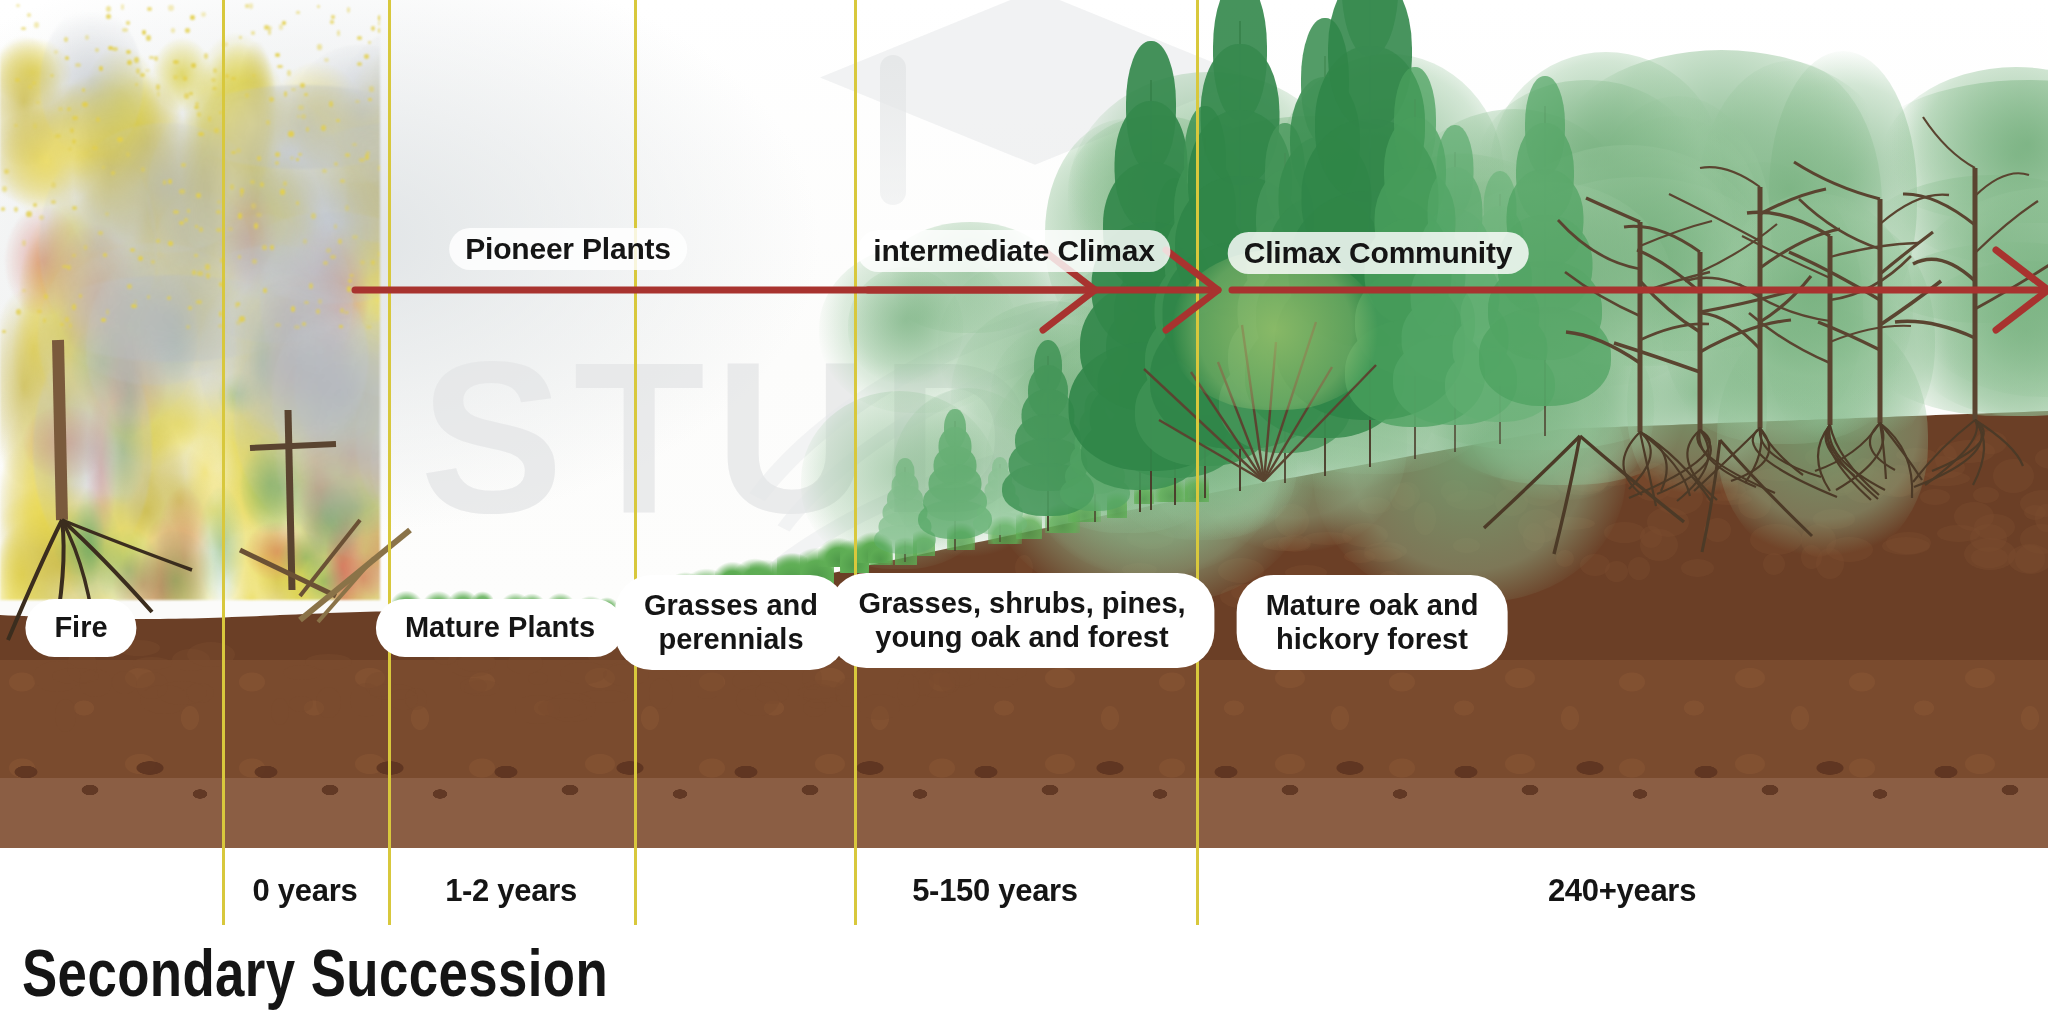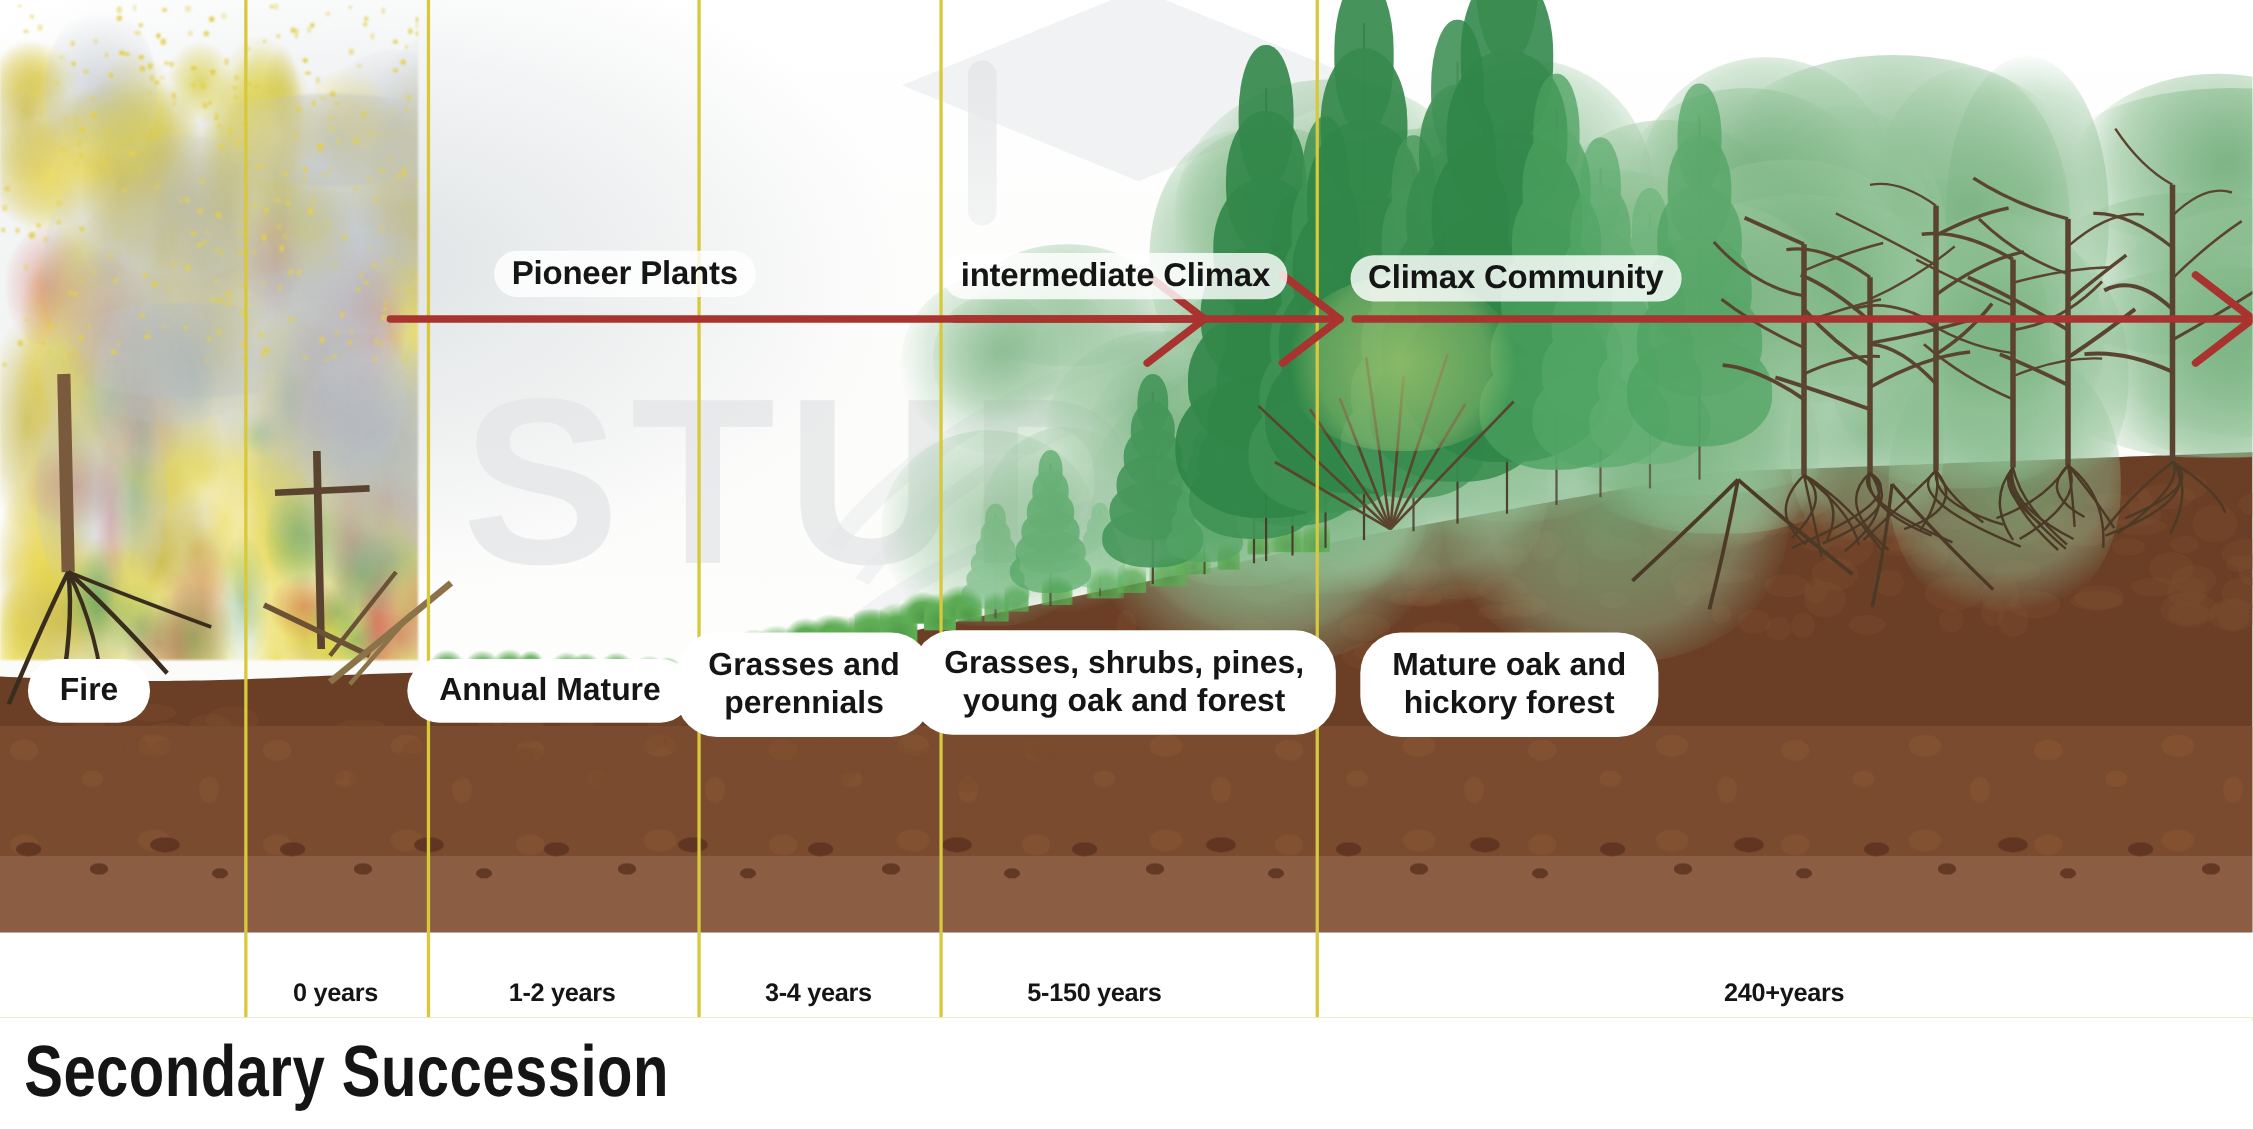--- a/index.html
+++ b/index.html
@@ -83,22 +83,22 @@
   .pill{position:absolute;transform:translateX(-50%);
      background:#ffffff;border-radius:26px;
      padding:9px 26px;text-align:center;
      font-size:29px;font-weight:700;color:#151515;line-height:1.16;
      box-shadow:0 0 0 3px #ffffff;white-space:nowrap;}
   .pill.two{border-radius:34px;padding:11px 26px;}
 
   
   #timeline{position:absolute;left:0;top:848px;width:2048px;height:77px;background:#ffffff;
      border-bottom:3px solid #b9ad4e;}
-  .tl-cell{position:absolute;top:16px;height:77px;display:flex;align-items:center;justify-content:center;
-     font-size:23px;font-weight:700;color:#151515;letter-spacing:-.3px;}
+  .tl-cell{position:absolute;top:4px;height:77px;display:flex;align-items:center;justify-content:center;
+     font-size:31px;font-weight:700;color:#151515;letter-spacing:-.3px;}
   .tl-div{position:absolute;top:0;width:3px;height:77px;background:#d8c83c;}
 
   
   #title{position:absolute;left:0;top:925px;width:2048px;height:101px;background:#ffffff;}
   #title .t{position:absolute;left:22px;top:10px;font-size:66px;font-weight:700;color:#151515;
      font-family:"Liberation Sans Narrow","Liberation Sans",sans-serif;
      transform:scaleX(.80);transform-origin:left center;letter-spacing:.5px;}
 </style>
 </head>
 <body>
@@ -1886,21 +1886,21 @@
         <div class="arr-label" style="left:568px;top:249px;">Pioneer Plants</div>
         <div class="arr-label" style="left:1014px;top:251px;">intermediate Climax</div>
         <div class="arr-label" style="left:1378px;top:253px;">Climax Community</div>
       </div>
 
     <div id="pill-labels">
         <div class="pill" style="left:81px;top:602px;">
           <div>Fire</div>
         </div>
         <div class="pill" style="left:500px;top:602px;">
-          <div>Annual Mature</div>
+          <div>Mature Plants</div>
         </div>
         <div class="pill two" style="left:731px;top:578px;">
           <div>Grasses and</div>
           <div>perennials</div>
         </div>
         <div class="pill two" style="left:1022px;top:576px;">
           <div>Grasses, shrubs, pines,</div>
           <div>young oak and forest</div>
         </div>
         <div class="pill two" style="left:1372px;top:578px;">
@@ -1908,21 +1908,20 @@
           <div>hickory forest</div>
         </div>
       </div>
 
   </div>
 
   <div id="timeline" style="border-bottom-color: rgb(185, 173, 78);">
       <div class="tl-cell" style="left:0px;width:222px;"></div>
       <div class="tl-cell" style="left:222px;width:166px;">0 years</div>
       <div class="tl-cell" style="left:388px;width:246px;">1-2 years</div>
-      <div class="tl-cell" style="left:634px;width:220px;">3-4 years</div>
       <div class="tl-cell" style="left:854px;width:282px;">5-150 years</div>
       <div class="tl-cell" style="left:1196px;width:852px;">240+years</div>
       <div class="tl-div" style="left:222px;background:#d8c83c;"></div>
       <div class="tl-div" style="left:388px;background:#d8c83c;"></div>
       <div class="tl-div" style="left:634px;background:#d8c83c;"></div>
       <div class="tl-div" style="left:854px;background:#d8c83c;"></div>
       <div class="tl-div" style="left:1196px;background:#d8c83c;"></div>
     </div>
 
   <div id="title">

